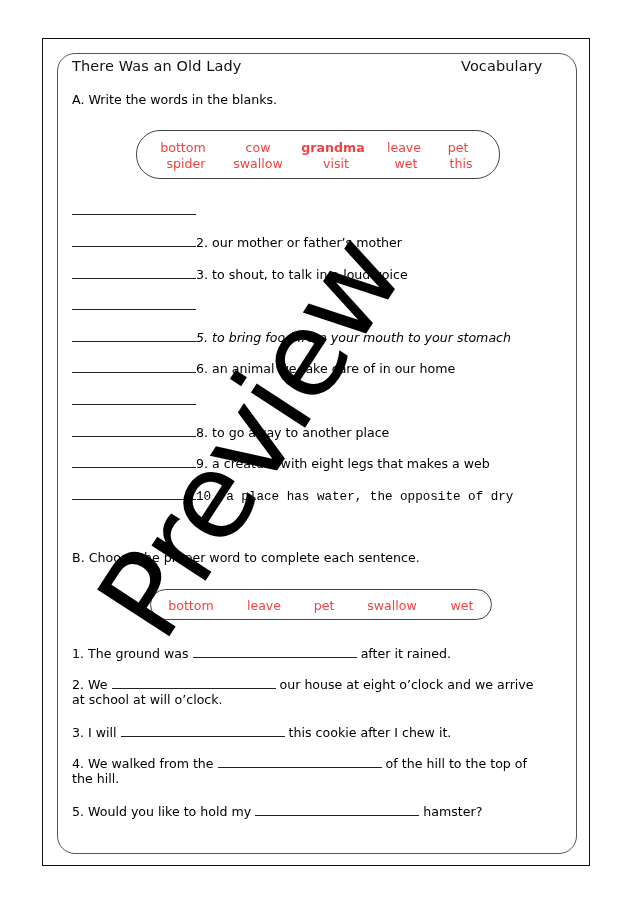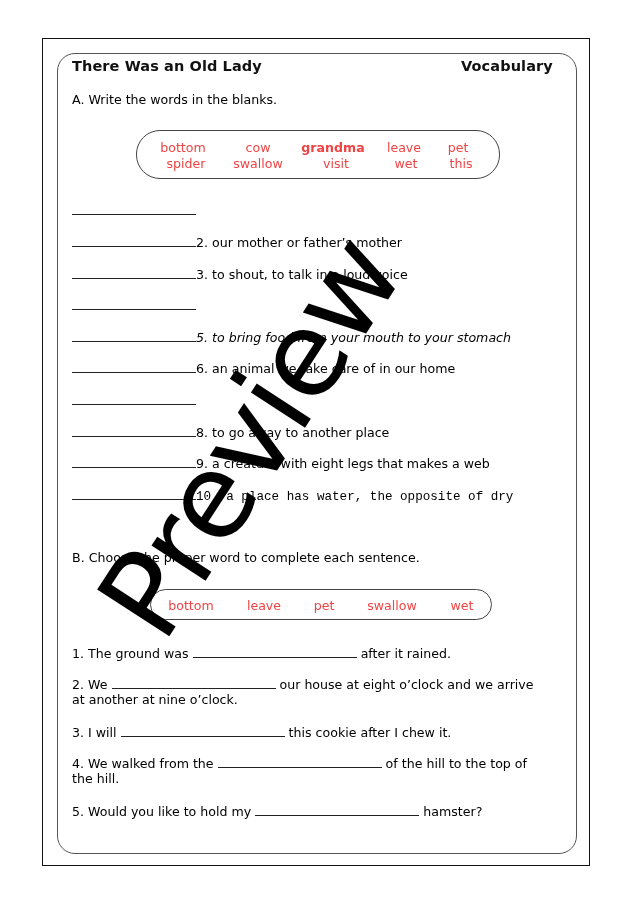--- a/index.html
+++ b/index.html
@@ -3,21 +3,21 @@
 <meta charset="utf-8">
 <style>
   html, body { margin: 0; padding: 0; background: #ffffff; }
   body { width: 640px; height: 905px; position: relative; overflow: hidden;
          font-family: "DejaVu Sans", sans-serif; color: #1a1a1a; }
   .frame { position: absolute; left: 42px; top: 38px; width: 548px; height: 828px;
            border: 1px solid #111; box-sizing: border-box; }
   .inner { position: absolute; left: 57px; top: 53px; width: 520px; height: 801px;
            border: 1px solid #555; border-radius: 18px; box-sizing: border-box; }
   .abs { position: absolute; white-space: nowrap; }
-  .title { font-weight: bold; font-size: 14.5px; letter-spacing: 0.1px; color: #111; }
+  .title { font-weight: normal; font-size: 14.5px; letter-spacing: 0.1px; color: #111; }
   .body-text { font-size: 12.6px; color: #000000; }
   .wordbox { position: absolute; border: 1px solid #444; border-radius: 24px; box-sizing: border-box; }
   .wb-cell { position: absolute; font-size: 12.6px; color: #ef4444; text-align: center; width: 80px; }
   .blank { display: inline-block; border-bottom: 1px solid #222; height: 12px; vertical-align: baseline; }
   .watermark { position: absolute; left: 250px; top: 437px; transform: translate(-50%, -50%) rotate(-57deg);
                font-family: "DejaVu Sans", sans-serif; font-size: 118px; font-weight: normal;
                color: #000; letter-spacing: -2px; white-space: nowrap; pointer-events: none; line-height: 1; }
 </style>
 </head>
 <body>
@@ -70,21 +70,21 @@
   <div class="abs body-text" style="left:72px; top:645px;">
     <span>1. The ground was</span>
     <span class="blank" style="width:164px;"></span>
     <span>after it rained.</span>
   </div>
   <div class="abs body-text" style="left:72px; top:676px;">
     <span>2. We</span>
     <span class="blank" style="width:164px;"></span>
     <span>our house at eight o’clock and we arrive</span>
   </div>
-  <div class="abs body-text" style="left:72px; top:692px;">at another at nine o’clock.</div>
+  <div class="abs body-text" style="left:72px; top:692px;">at school at will o’clock.</div>
   <div class="abs body-text" style="left:72px; top:724px;">
     <span>3. I will</span>
     <span class="blank" style="width:164px;"></span>
     <span>this cookie after I chew it.</span>
   </div>
   <div class="abs body-text" style="left:72px; top:755px;">
     <span>4. We walked from the</span>
     <span class="blank" style="width:164px;"></span>
     <span>of the hill to the top of</span>
   </div>

